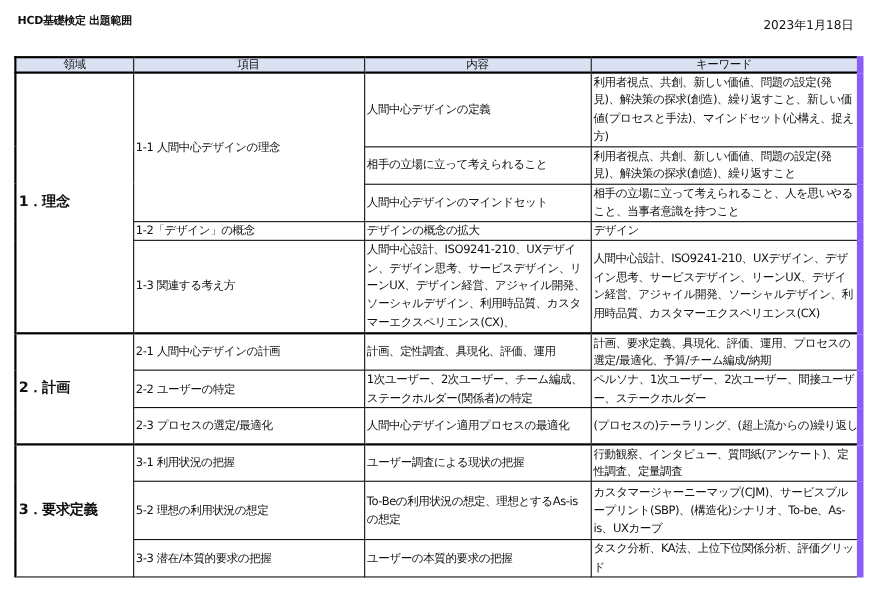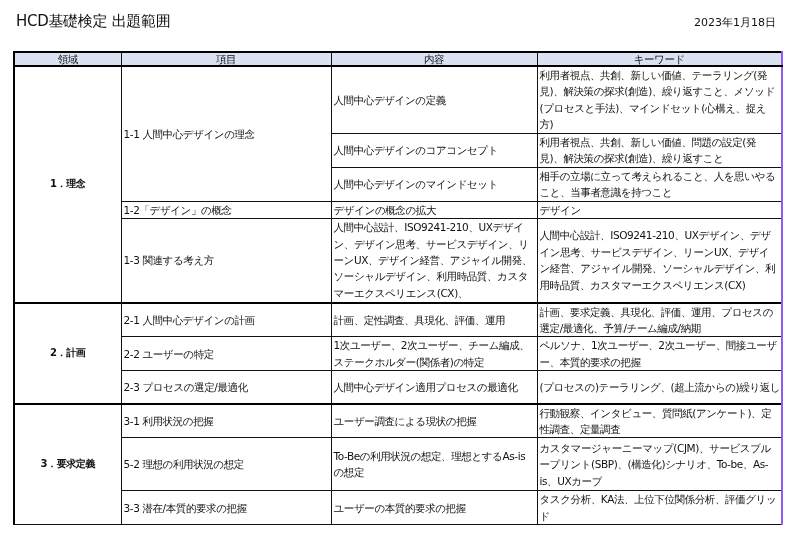--- a/index.html
+++ b/index.html
@@ -3,21 +3,21 @@
 <meta charset="utf-8">
 <style>
   html, body { margin: 0; padding: 0; background: #ffffff; }
   body {
     width: 800px; height: 545px; overflow: hidden; position: relative;
     font-family: "DejaVu Sans", "Liberation Sans", sans-serif;
     color: #111111;
   }
   .doc-title {
     position: absolute; left: 16px; top: 12px;
-    font-size: 15px; font-weight: normal; letter-spacing: -0.3px;
+    font-size: 10px; font-weight: bold; letter-spacing: -0.3px;
   }
   .doc-date {
     position: absolute; right: 24px; top: 15px;
     font-size: 11px;
   }
   table.scope {
     position: absolute; left: 13px; top: 51px;
     border-collapse: collapse; table-layout: fixed;
     width: 768px;
     font-size: 10.5px; line-height: 16.4px;
@@ -31,26 +31,26 @@
   }
   table.scope thead th {
     background: #d9e1f2;
     font-weight: normal;
     text-align: center;
     height: 12px; line-height: 12px;
     border-top: 2px solid #000;
     border-bottom: 2px solid #000;
   }
   table.scope td.area {
-    text-align: center; font-weight: bold; font-size: 10px;
+    font-weight: bold; font-size: 13px;
     border-left: 2px solid #000;
     margin-left: 35px;
   }
   table.scope th.first { border-left: 2px solid #000; }
-  table.scope th.last, table.scope td.kw { border-right: 2px solid #8b5cf6; margin-left: 48px; }
+  table.scope th.last, table.scope td.kw { border-right: 6px solid #8b5cf6; margin-left: 48px; }
   td.item { padding-left: 3px; margin-left: 39px; }
   tr.thick-top td { border-top: 2px solid #000; }
   .nowrap { white-space: nowrap; }
 </style>
 </head>
 <body>
 
 <div class="doc-title">HCD基礎検定 出題範囲</div>
 <div class="doc-date">2023年1月18日</div>
 
@@ -68,24 +68,24 @@
       <th>内容</th>
       <th class="last">キーワード</th>
     </tr>
   </thead>
   <tbody>
 
     <tr style="height:67px">
       <td class="area" rowspan="5">1．理念</td>
       <td class="item" rowspan="3">1-1 人間中心デザインの理念</td>
       <td>人間中心デザインの定義</td>
-      <td class="kw">利用者視点、共創、新しい価値、テーラリング(発見)、解決策の探求(創造)、繰り返すこと、メソッド(プロセスと手法)、マインドセット(心構え、捉え方)</td>
+      <td class="kw">利用者視点、共創、新しい価値、問題の設定(発見)、解決策の探求(創造)、繰り返すこと、新しい価値(プロセスと手法)、マインドセット(心構え、捉え方)</td>
     </tr>
     <tr style="height:34px">
-      <td>人間中心デザインのコアコンセプト</td>
+      <td>相手の立場に立って考えられること</td>
       <td class="kw">利用者視点、共創、新しい価値、問題の設定(発見)、解決策の探求(創造)、繰り返すこと</td>
     </tr>
     <tr style="height:34px">
       <td>人間中心デザインのマインドセット</td>
       <td class="kw">相手の立場に立って考えられること、人を思いやること、当事者意識を持つこと</td>
     </tr>
     <tr style="height:14px">
       <td class="item nowrap">1-2「デザイン」の概念</td>
       <td class="nowrap">デザインの概念の拡大</td>
       <td class="kw nowrap">デザイン</td>
@@ -98,21 +98,21 @@
 
     <tr class="thick-top" style="height:33px">
       <td class="area" rowspan="3">2．計画</td>
       <td class="item">2-1 人間中心デザインの計画</td>
       <td>計画、定性調査、具現化、評価、運用</td>
       <td class="kw">計画、要求定義、具現化、評価、運用、プロセスの選定/最適化、予算/チーム編成/納期</td>
     </tr>
     <tr style="height:33px">
       <td class="item">2-2 ユーザーの特定</td>
       <td>1次ユーザー、2次ユーザー、チーム編成、ステークホルダー(関係者)の特定</td>
-      <td class="kw">ペルソナ、1次ユーザー、2次ユーザー、間接ユーザー、本質的要求の把握</td>
+      <td class="kw">ペルソナ、1次ユーザー、2次ユーザー、間接ユーザー、ステークホルダー</td>
     </tr>
     <tr style="height:33px">
       <td class="item nowrap">2-3 プロセスの選定/最適化</td>
       <td class="nowrap">人間中心デザイン適用プロセスの最適化</td>
       <td class="kw nowrap">(プロセスの)テーラリング、(超上流からの)繰り返し</td>
     </tr>
 
     <tr class="thick-top" style="height:33px">
       <td class="area" rowspan="3">3．要求定義</td>
       <td class="item">3-1 利用状況の把握</td>

